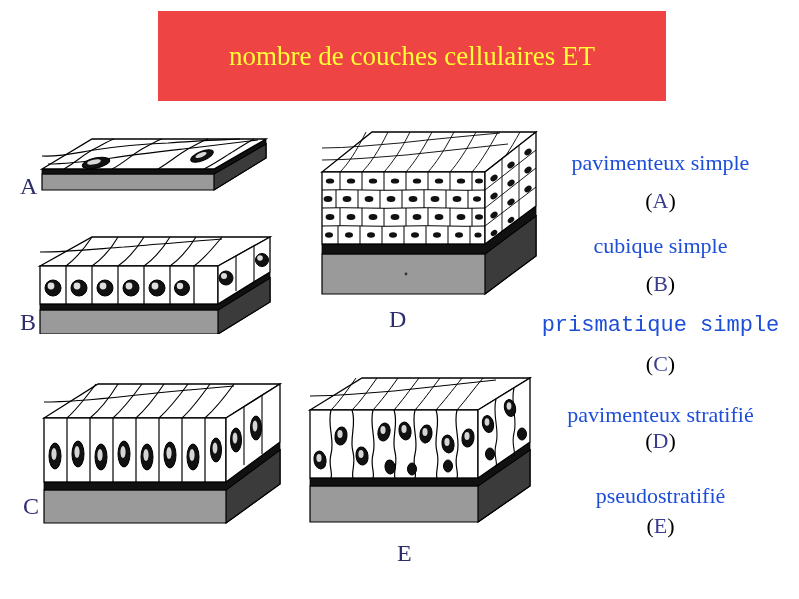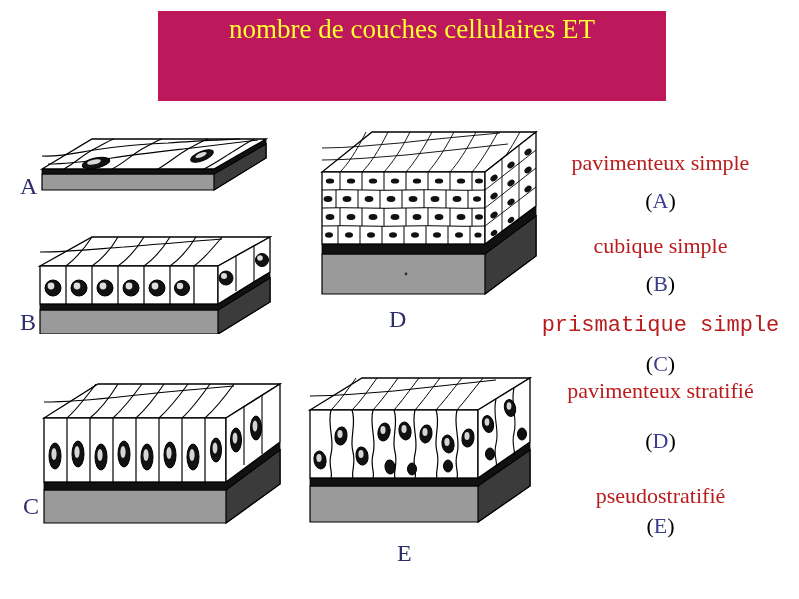--- a/index.html
+++ b/index.html
@@ -1,29 +1,29 @@
 <!DOCTYPE html>
 <html><head>
 <meta charset="utf-8">
 <style>
   html,body{margin:0;padding:0;background:#ffffff;}
   body{width:799px;height:599px;position:relative;overflow:hidden;
        font-family:"Liberation Serif","DejaVu Serif",serif;}
 
   #banner{position:absolute;left:158px;top:11px;width:508px;height:90px;
-          background:#be185d;display:flex;flex-direction:column;
-          align-items:center;justify-content:space-between;}
+          background:#ef4444;display:flex;flex-direction:column;
+          align-items:center;justify-content:center;}
   .title-line{color:#ffff33;font-size:27px;line-height:37px;
               white-space:pre;text-align:center;}
 
   .fig{position:absolute;}
   .fig-label{position:absolute;color:#2d2d6b;font-size:24px;line-height:24px;}
 
   #legend{position:absolute;left:522px;top:140px;width:277px;}
-  .legend-line{text-align:center;color:#b91c1c;font-size:22px;line-height:22px;
+  .legend-line{text-align:center;color:#1d4ed8;font-size:22px;line-height:22px;
                white-space:nowrap;position:absolute;left:0;width:277px;}
   .legend-key{text-align:center;color:#3b3b8f;font-size:22px;line-height:22px;
               position:absolute;left:0;width:277px;}
   .legend-key .paren{color:#000000;}
 </style>
 </head>
 <body>
 
 <div id="banner">
   <div class="title-line">nombre de couches cellulaires ET</div>
@@ -378,18 +378,18 @@
 <div id="legend">
   <div class="legend-line" style="top:12px;">pavimenteux simple</div>
   <div class="legend-key" style="top:50px;"><span class="paren">(</span><span>A</span><span class="paren">)</span></div>
 
   <div class="legend-line" style="top:95px;">cubique simple</div>
   <div class="legend-key" style="top:133px;"><span class="paren">(</span><span>B</span><span class="paren">)</span></div>
 
   <div class="legend-line" style="top:175px;font-family:Liberation Mono, monospace;">prismatique simple</div>
   <div class="legend-key" style="top:213px;"><span class="paren">(</span><span>C</span><span class="paren">)</span></div>
 
-  <div class="legend-line" style="top:240px;">pavimenteux stratifié</div>
+  <div class="legend-line" style="top:264px;">pavimenteux stratifié</div>
   <div class="legend-key" style="top:290px;"><span class="paren">(</span><span>D</span><span class="paren">)</span></div>
 
   <div class="legend-line" style="top:345px;">pseudostratifié</div>
   <div class="legend-key" style="top:375px;"><span class="paren">(</span><span>E</span><span class="paren">)</span></div>
 </div>
 
 </body></html>

